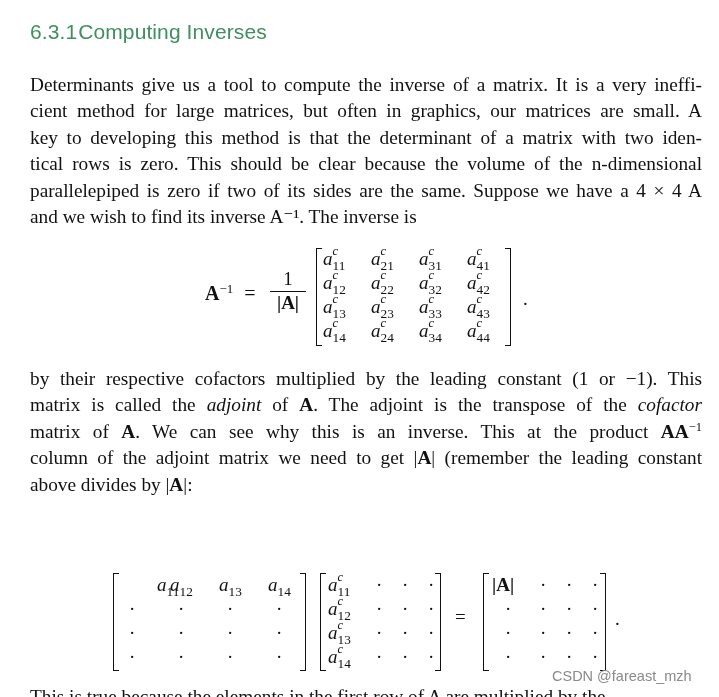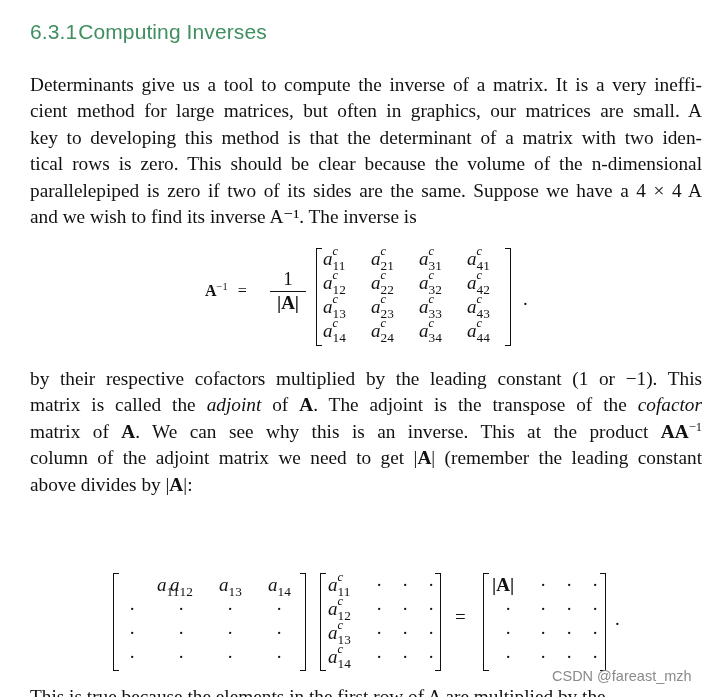--- a/index.html
+++ b/index.html
@@ -8,21 +8,21 @@
   .heading { position: absolute; left: 30px; top: 20px; font-family: "Liberation Sans", "DejaVu Sans", sans-serif;
              font-size: 21px; color: #3f8f5f; letter-spacing: 0.1px; }
   .heading .num { margin-right: 1px; }
   .para { position: absolute; left: 30px; width: 672px; font-size: 19.3px; line-height: 26.4px; }
   .line { display: block; white-space: nowrap; text-align: justify; text-align-last: justify; height: 26.4px; }
   .line.last { text-align-last: left; }
   .b { font-weight: bold; }
   .i { font-style: italic; }
   sup { font-size: 0.65em; vertical-align: 0.55em; line-height: 0; }
   .eq1 { position: absolute; left: 205px; top: 246px; height: 104px; }
-  .lhs { position: absolute; left: 0; top: 36px; font-size: 16px; white-space: nowrap; }
+  .lhs { position: absolute; left: 0; top: 36px; font-size: 20px; white-space: nowrap; }
   .frac { position: absolute; left: 65px; top: 22px; width: 36px; text-align: center; font-size: 19px; }
   .frac .n { display: block; border-bottom: 1px solid #111; padding-bottom: 1px; }
   .frac .d { display: block; }
   .bracket { position: absolute; border: 1.6px solid #111; width: 5px; }
   .bracket.l { border-right: none; }
   .bracket.r { border-left: none; }
   .cell { position: absolute; font-size: 19px; font-style: italic; white-space: nowrap; }
   .cell .sub { font-style: normal; font-size: 0.7em; position: relative; top: 0.35em; }
   .cell .sc { font-size: 0.65em; position: absolute; top: -0.35em; }
   .dot { position: absolute; font-size: 19px; }

